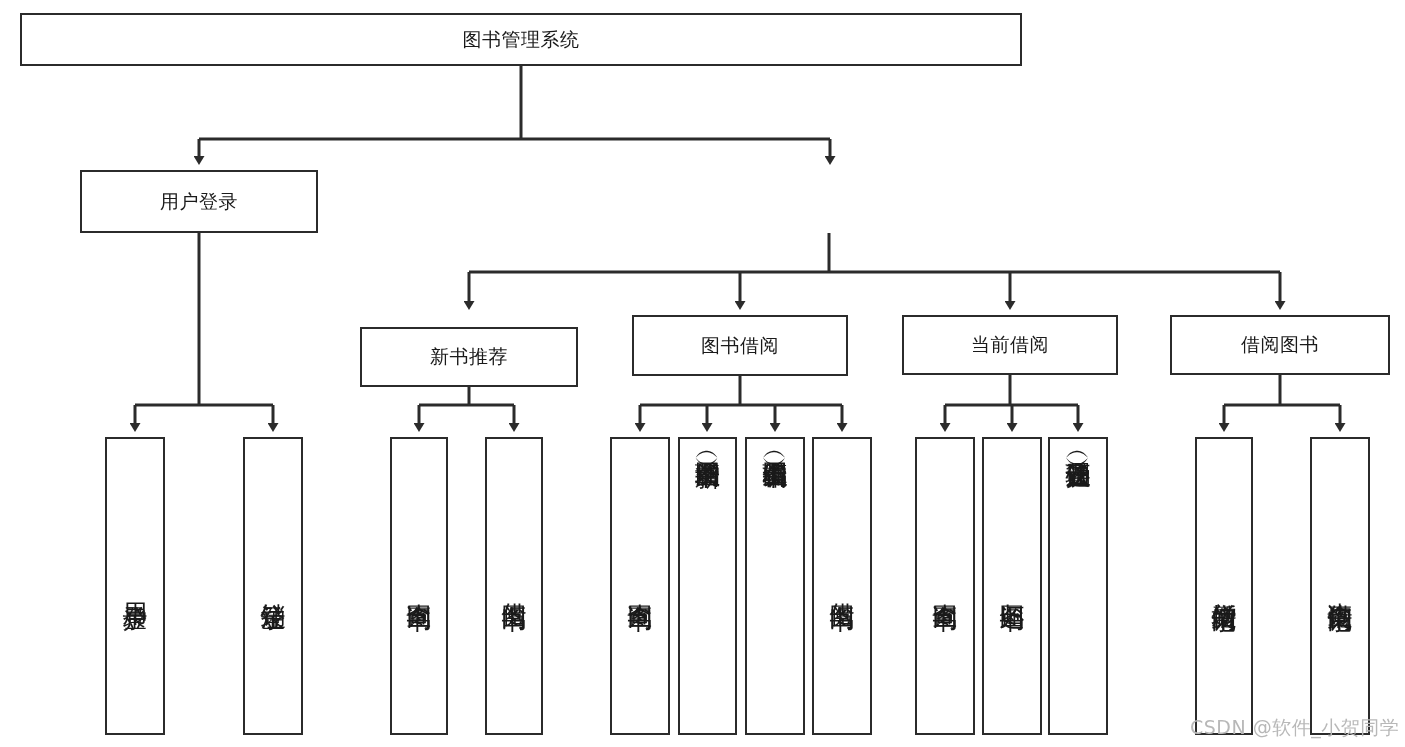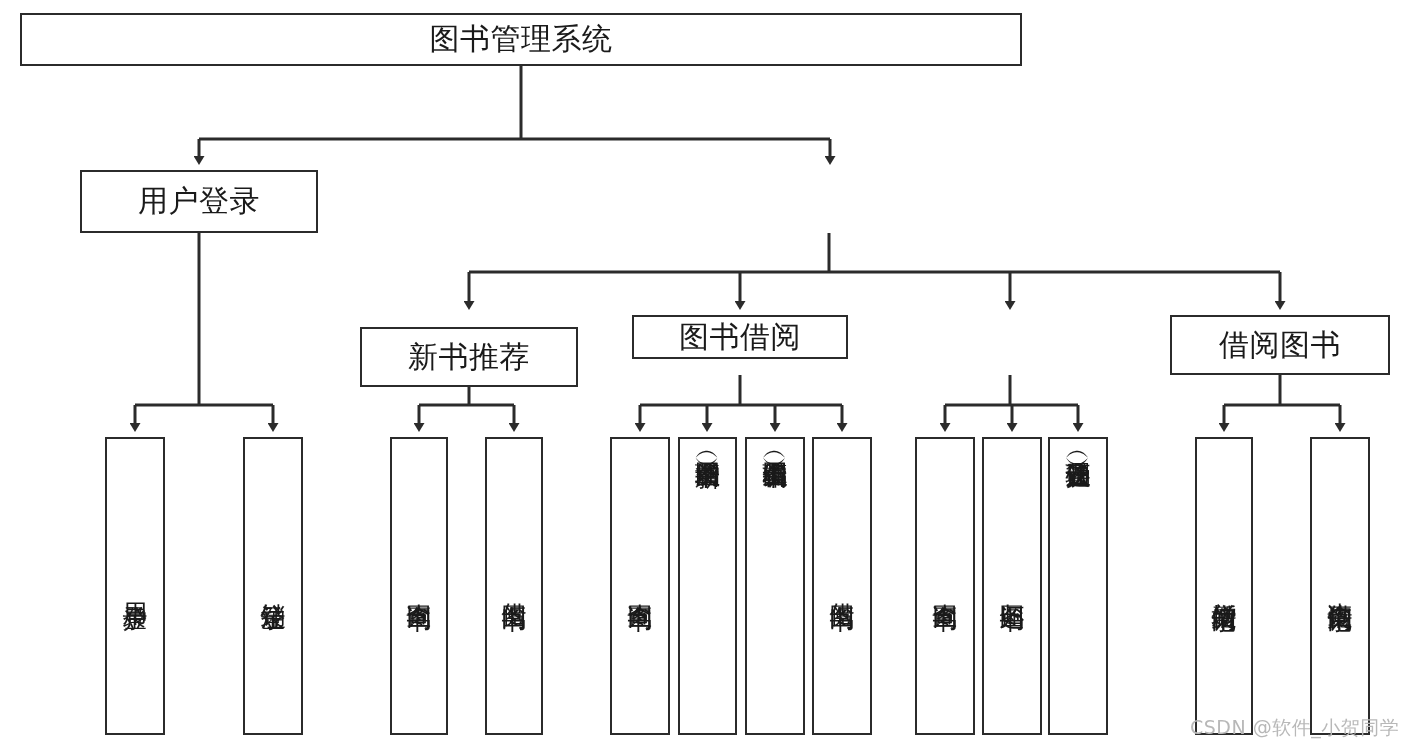--- a/index.html
+++ b/index.html
@@ -36,21 +36,21 @@
     color: #1a1a1a;
     text-align: center;
   }
   .node .label {
     display: block;
     line-height: 1.02;
     letter-spacing: 0.5px;
   }
   .node.horiz .label {
     writing-mode: horizontal-tb;
-    font-size: 30px;
+    font-size: 19px;
   }
   .node.vert {
     align-items: flex-start;
     padding-top: 4px;
   }
   .node.vert .label {
     writing-mode: vertical-rl;
     text-orientation: upright;
     font-size: 25px;
     line-height: 1.0;
@@ -132,22 +132,25 @@
     <span class="label">图书管理系统</span>
   </div>
 
   <div class="node horiz" style="left:80px; top:170px; width:238px; height:63px;">
     <span class="label">用户登录</span>
   </div>
 
   <div class="node horiz" style="left:360px; top:315px; width:218px; height:60px;margin-top:12px;">
     <span class="label">新书推荐</span>
   </div>
-  <div class="node horiz" style="left:632px; top:315px; width:216px; height:44px;">
+  <div class="node horiz" style="left:632px; top:315px; width:216px; height:61px;">
     <span class="label">图书借阅</span>
+  </div>
+  <div class="node horiz" style="left:902px; top:315px; width:216px; height:60px;">
+    <span class="label">当前借阅</span>
   </div>
   <div class="node horiz" style="left:1170px; top:315px; width:220px; height:60px;">
     <span class="label">借阅图书</span>
   </div>
 
   <div class="node vert centerv" style="left:105px; top:437px; width:60px; height:298px;">
     <span class="label">用户登录</span>
   </div>
   <div class="node vert centerv" style="left:243px; top:437px; width:60px; height:298px;">
     <span class="label">注销登录</span>

